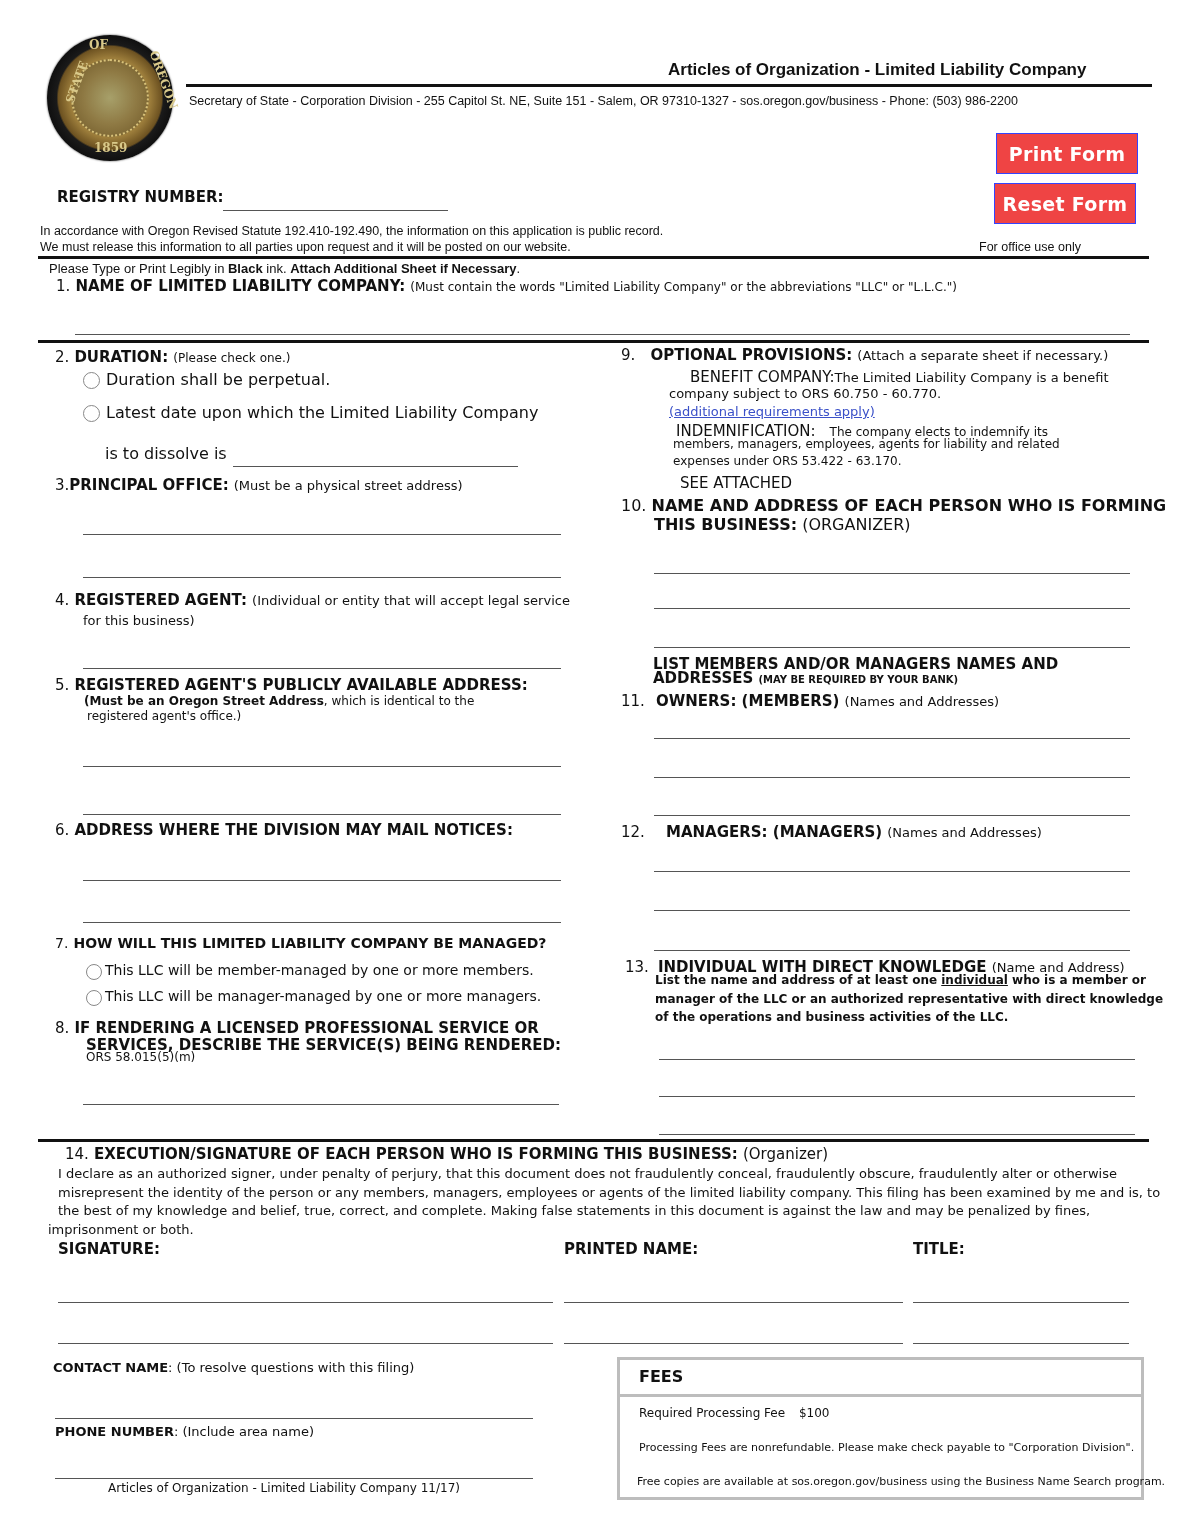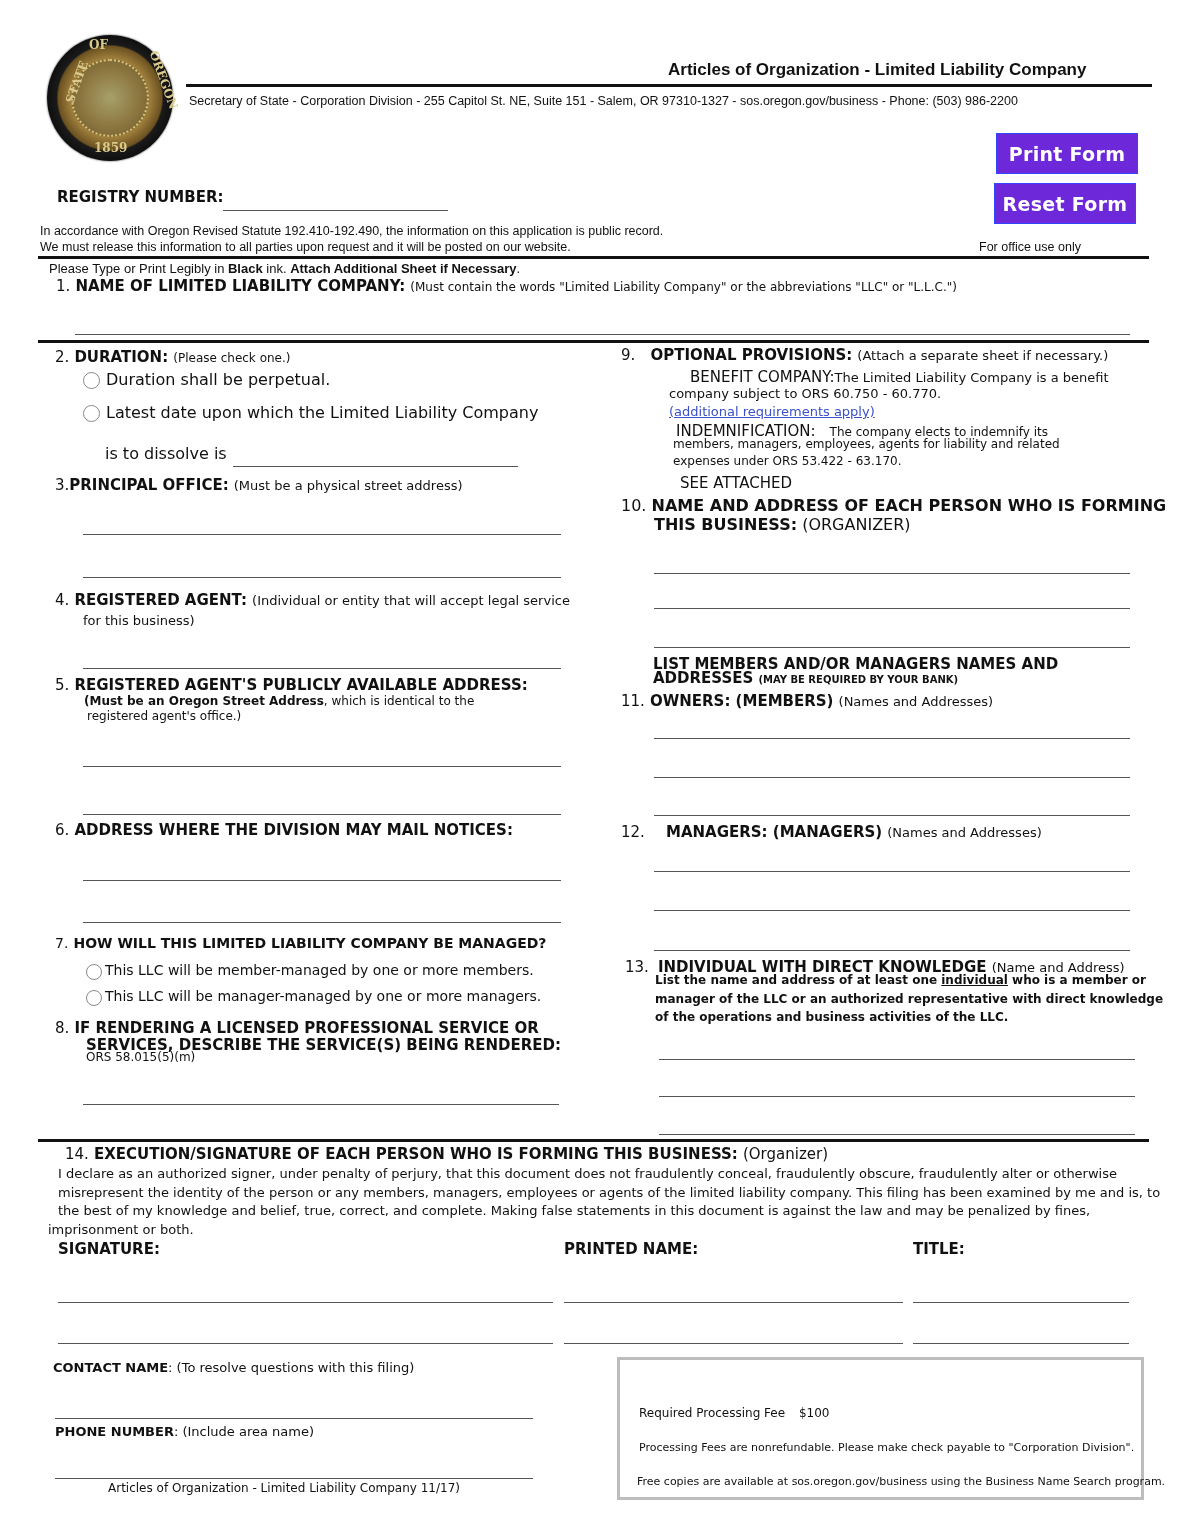--- a/index.html
+++ b/index.html
@@ -7,21 +7,21 @@
          font-family: "Liberation Sans", sans-serif; color: #111; }
   .abs { position: absolute; }
   .sans { font-family: "Liberation Sans", sans-serif; }
   .cal { font-family: "DejaVu Sans", sans-serif; }
   .hline { position: absolute; height: 0; border-top: 1px solid #444; }
   .hline.thick { border-top: 3px solid #111; }
   .field-line { position: absolute; height: 14px; border-bottom: 1px solid #555; background: transparent; }
   .label-b { font-weight: bold; }
   .radio { position: absolute; width: 17px; height: 17px; border: 1.5px solid #888; border-radius: 50%;
            background: #fff; box-sizing: border-box; cursor: pointer; }
-  .btn { position: absolute; background: #6d28d9; color: #fff; font-weight: bold; font-size: 19px;
+  .btn { position: absolute; background: #ef4444; color: #fff; font-weight: bold; font-size: 19px;
          display: flex; align-items: center; justify-content: center; border: 1px solid #3344ff;
          font-family: "DejaVu Sans", sans-serif; letter-spacing: 0.3px; cursor: pointer; }
   .seal { position: absolute; left: 47px; top: 35px; width: 126px; height: 126px; border-radius: 50%;
           background: radial-gradient(circle at 50% 50%, #b89a55 0%, #9c7d3b 45%, #6d5221 58%, #1a1a1a 60%, #0b0b0b 75%, #1d4b6a 88%, #0a0a0a 100%);
           box-shadow: 0 0 2px #333; }
   .seal-inner { position: absolute; left: 24px; top: 24px; width: 78px; height: 78px; border-radius: 50%;
                 background: radial-gradient(circle, #a7a06a 0%, #8f7a44 50%, #6e5727 100%);
                 border: 2px dotted #d8c27a; box-sizing: border-box; }
   .seal-text { position: absolute; color: #d9c98a; font-family: "DejaVu Serif", serif; font-size: 12px; font-weight: bold; }
   .t13 { font-size: 13px; }
@@ -163,21 +163,21 @@
 <div class="field-line" style="left:654px;top:594px;width:476px;"></div>
 <div class="field-line" style="left:654px;top:633px;width:476px;"></div>
 
 <div class="abs cal t15 label-b" style="left:653px;top:655px;white-space:nowrap;">LIST MEMBERS AND/OR MANAGERS NAMES AND</div>
 <div class="abs cal" style="left:653px;top:670px;white-space:nowrap;line-height:16px;">
   <span class="t15 label-b">ADDRESSES</span>
   <span class="label-b" style="font-size:10px;">(MAY BE REQUIRED BY YOUR BANK)</span>
 </div>
 
 <div class="abs cal" style="left:621px;top:691px;white-space:nowrap;">
-  <span class="t15" style="">11.</span>
+  <span class="t15" style="margin-right:6px;">11.</span>
   <span class="t15 label-b">OWNERS: (MEMBERS)</span>
   <span class="t13">(Names and Addresses)</span>
 </div>
 <div class="field-line" style="left:654px;top:724px;width:476px;"></div>
 <div class="field-line" style="left:654px;top:763px;width:476px;"></div>
 <div class="field-line" style="left:654px;top:801px;width:476px;"></div>
 
 <div class="abs cal" style="left:621px;top:822px;white-space:nowrap;">
   <span class="t15" style="margin-right:16px;">12.</span>
   <span class="t15 label-b">MANAGERS: (MANAGERS)</span>
@@ -231,19 +231,22 @@
 <div class="field-line" style="left:55px;top:1404px;width:478px;"></div>
 
 <div class="abs cal t13" style="left:55px;top:1424px;white-space:nowrap;">
   <b>PHONE NUMBER</b><span>: (Include area name)</span>
 </div>
 <div class="field-line" style="left:55px;top:1464px;width:478px;"></div>
 
 <div class="abs cal t12" style="left:108px;top:1481px;white-space:nowrap;">Articles of Organization - Limited Liability Company 11/17)</div>
 
 <div class="fees-box">
+  <div class="fees-head">
+    <div class="abs cal label-b t16" style="left:19px;top:7px;">FEES</div>
+  </div>
   <div class="abs cal t12" style="left:19px;top:46px;white-space:nowrap;">
     <span>Required Processing Fee</span>
     <span style="margin-left:10px;">$100</span>
   </div>
   <div class="abs cal" style="left:19px;top:81px;white-space:nowrap;font-size:11px;">Processing Fees are nonrefundable.  Please make check payable to "Corporation Division".</div>
   <div class="abs cal" style="left:17px;top:115px;white-space:nowrap;font-size:11px;">Free copies are available at sos.oregon.gov/business using the Business Name Search program.</div>
 </div>
 
 </body></html>

